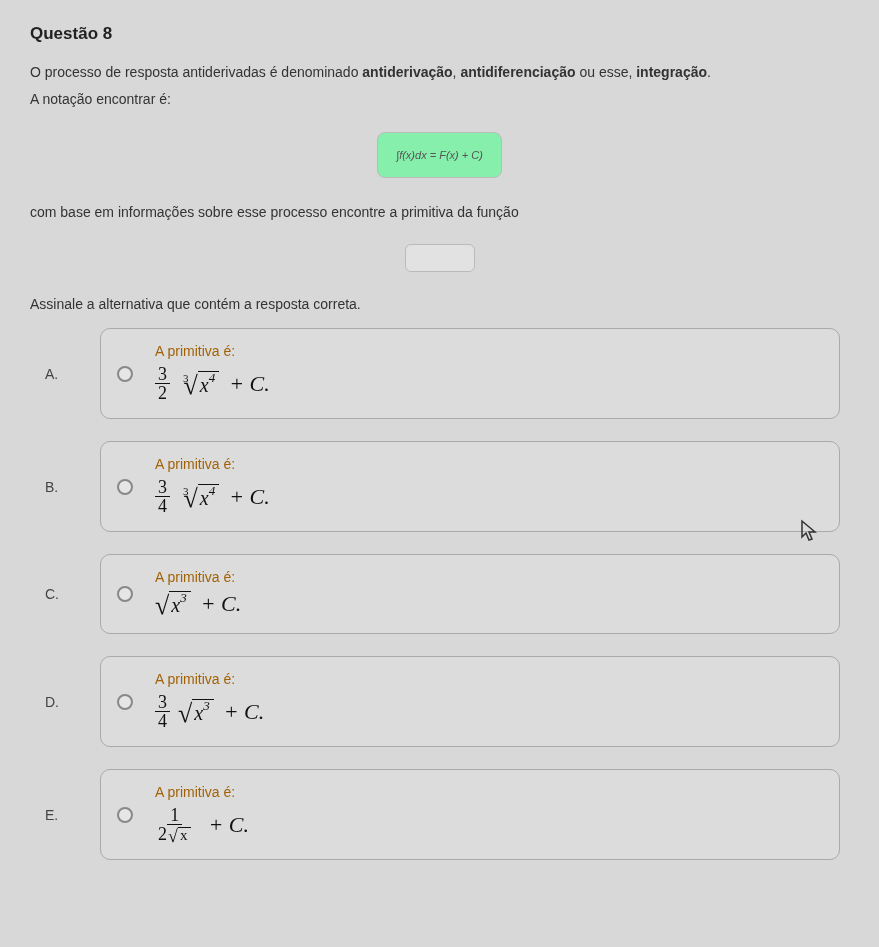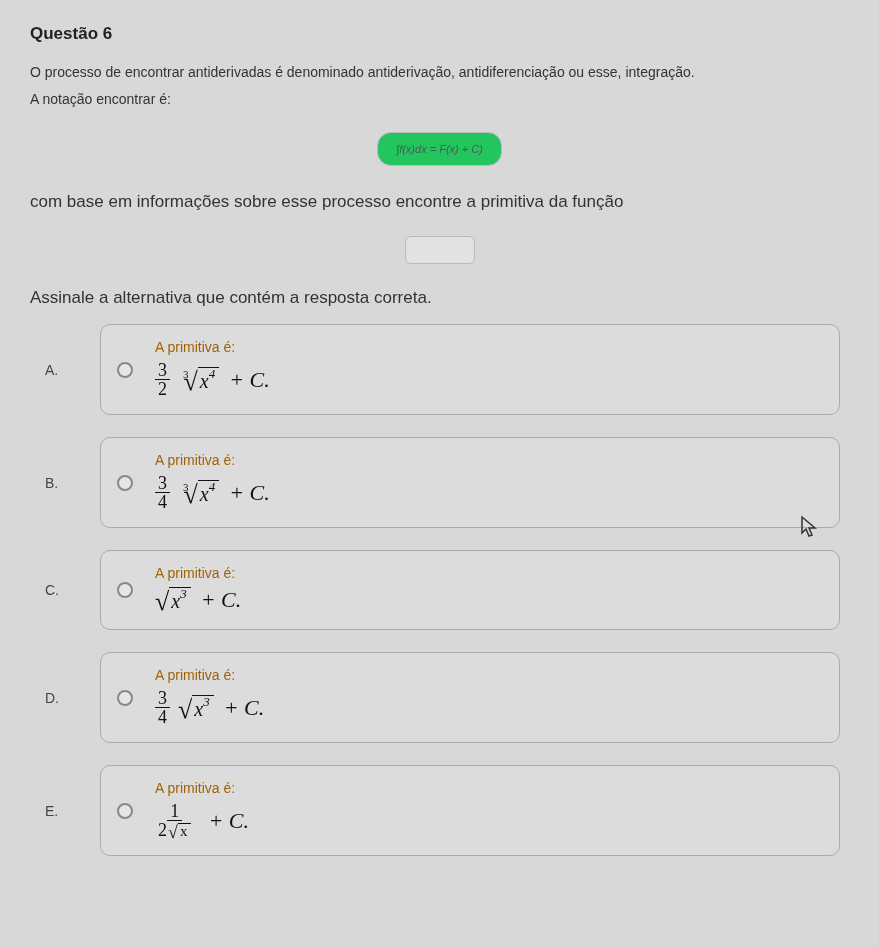--- a/index.html
+++ b/index.html
@@ -20,39 +20,39 @@
       color: #222;
       margin-bottom: 18px;
     }
     .intro-text {
       font-size: 14px;
       color: #333;
       line-height: 1.5;
       margin-bottom: 6px;
     }
     .bold {
-      font-weight: normal;
+      font-weight: bold;
     }
     .formula-box {
       border: 1px solid #bbb;
-      border-radius: 14px;
-      background: #22c55e;
-      padding: 10px 18px;
+      border-radius: 8px;
+      background: #86efac;
+      padding: 16px 18px;
       display: inline-block;
       margin: 14px auto;
       font-size: 11px;
       color: #555;
       font-style: italic;
     }
     .formula-wrap {
       text-align: center;
       margin: 8px 0 12px 0;
     }
     .instruction {
-      font-size: 17px;
+      font-size: 14px;
       color: #333;
       margin: 10px 0 16px 0;
     }
     .blank-box {
       border: 1px solid #bbb;
       border-radius: 6px;
       background: #e2e2e2;
       width: 70px;
       height: 28px;
       display: inline-block;
@@ -155,24 +155,24 @@
       position: absolute;
       right: 18px;
       bottom: -12px;
       width: 22px;
       height: 24px;
     }
   </style>
 </head>
 <body>
 
-<div class="question-title">Questão 6</div>
+<div class="question-title">Questão 8</div>
 
 <div class="intro-text">
-  <span>O processo de encontrar antiderivadas é denominado </span><span class="bold">antiderivação</span><span>, </span><span class="bold">antidiferenciação</span><span> ou esse, </span><span class="bold">integração</span><span>.</span>
+  <span>O processo de resposta antiderivadas é denominado </span><span class="bold">antiderivação</span><span>, </span><span class="bold">antidiferenciação</span><span> ou esse, </span><span class="bold">integração</span><span>.</span>
 </div>
 <div class="intro-text">A notação encontrar é:</div>
 
 <div class="formula-wrap">
   <div class="formula-box">∫f(x)dx = F(x) + C)</div>
 </div>
 
 <div class="instruction">com base em informações sobre esse processo encontre a primitiva da função</div>
 
 <div class="formula-wrap">

